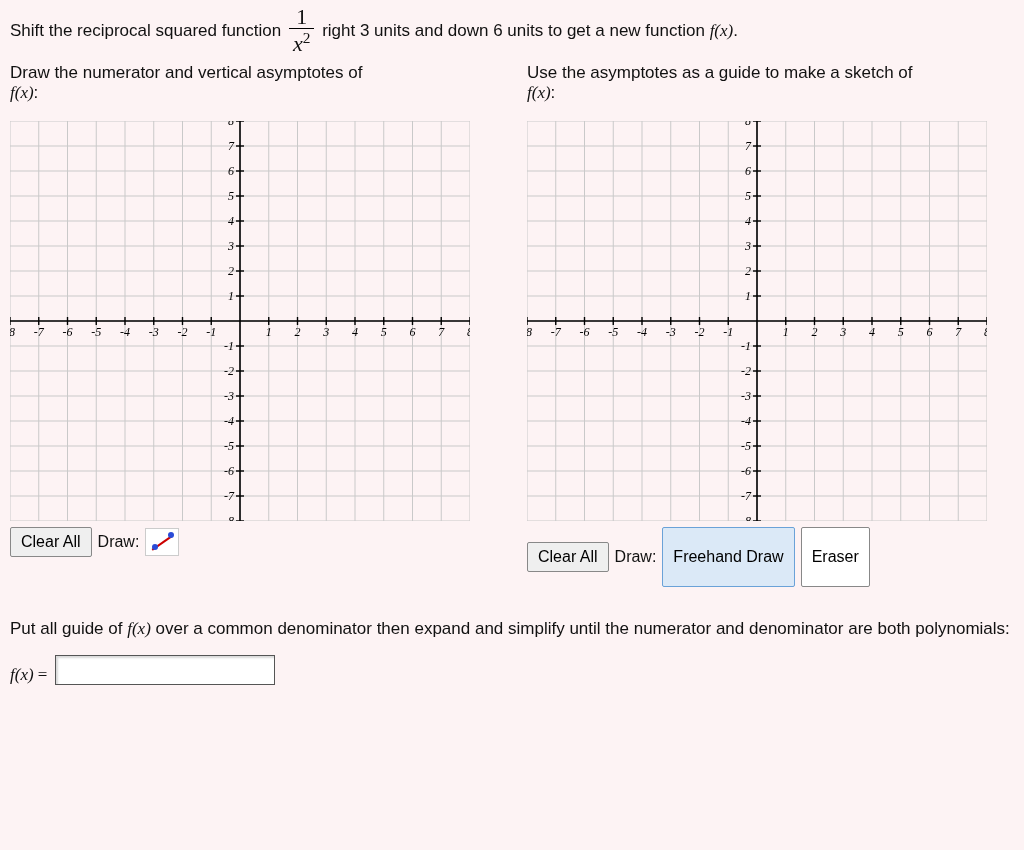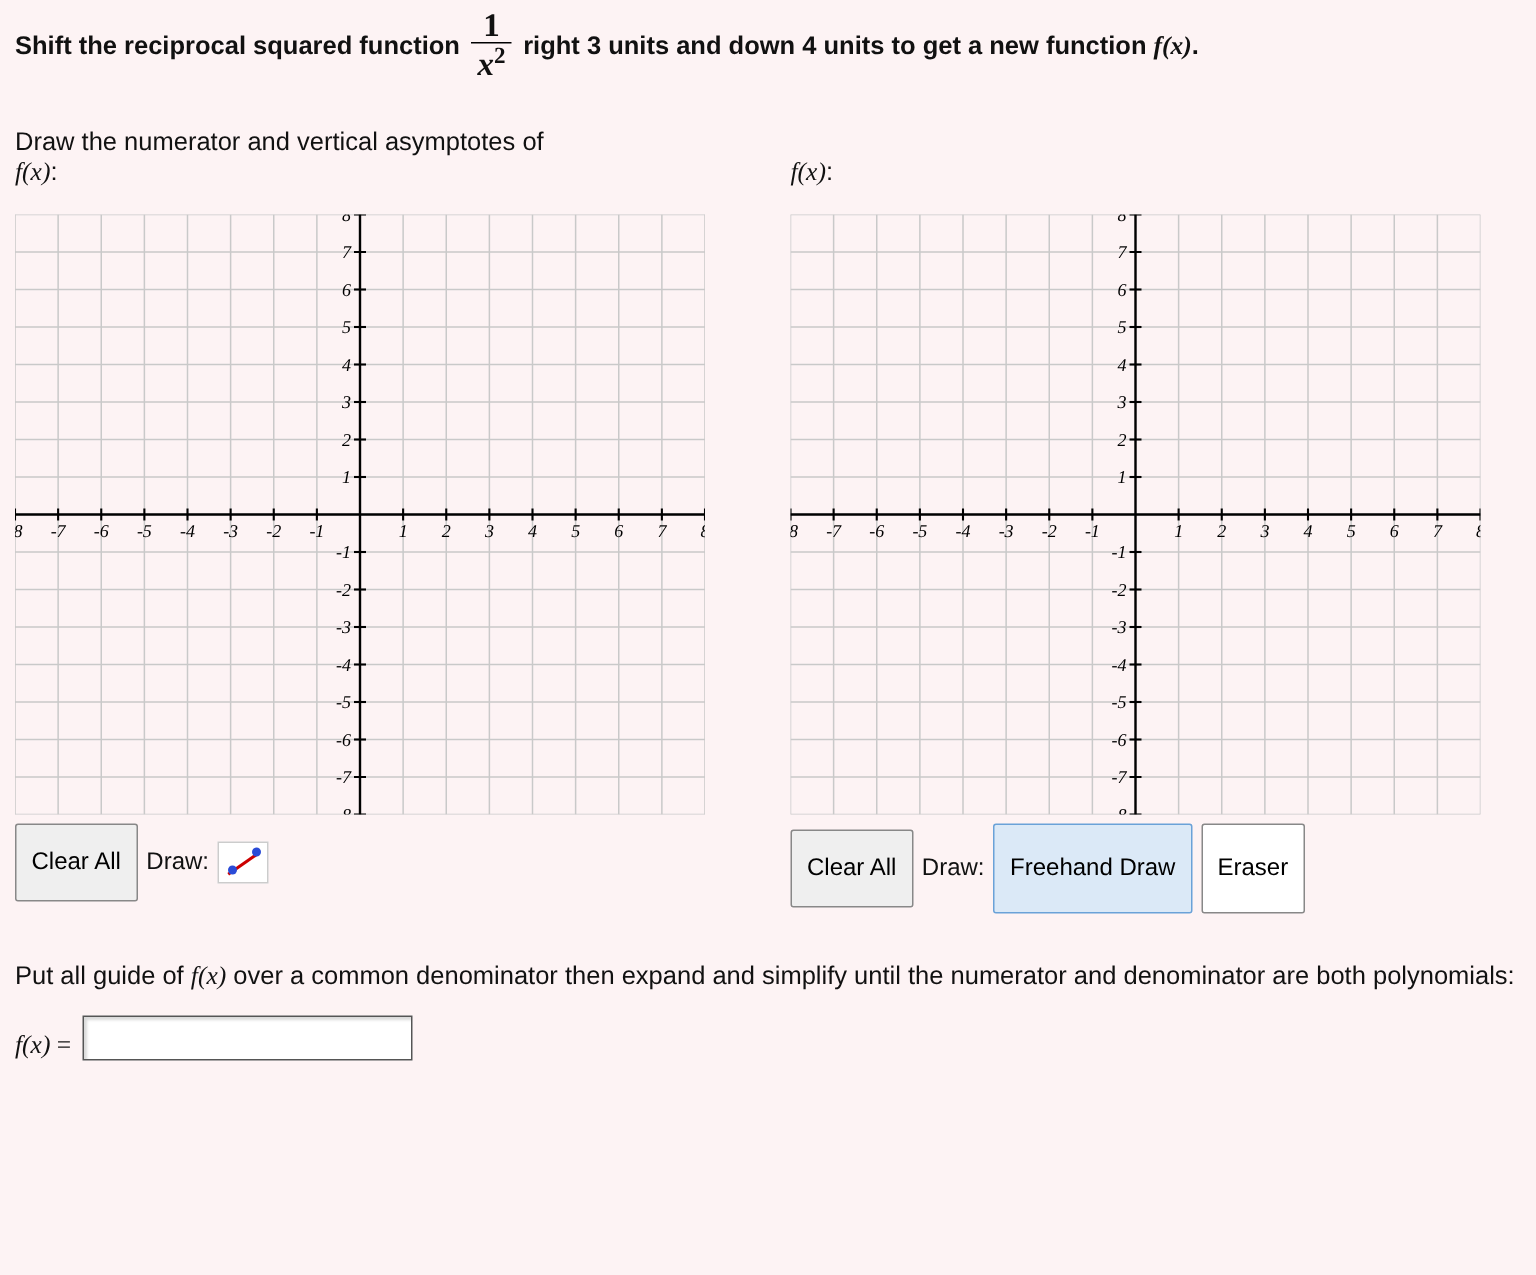--- a/index.html
+++ b/index.html
@@ -6,23 +6,22 @@
   body {
     margin: 0;
     font-family: Verdana, Geneva, sans-serif;
     font-size: 17px;
     color: #111;
     background: #fdf3f4;
     width: 1024px;
     padding: 6px 10px 20px 10px;
   }
   .question-top {
-    margin-bottom: 28px;
+    margin-bottom: 5px;
     line-height: 1.4;
-    font-weight: bold;
   }
   .frac {
     display: inline-block;
     vertical-align: middle;
     text-align: center;
     font-family: 'Times New Roman', serif;
     font-size: 22px;
     margin: 0 3px;
   }
   .frac .num { display:block; padding: 0 4px; border-bottom: 1.5px solid #000; line-height:1; }
@@ -45,21 +44,21 @@
   .toolbar {
     margin-top: 6px;
     display: flex;
     align-items: center;
     gap: 6px;
     font-size: 16px;
   }
   .btn {
     border: 1px solid #888;
     background: #efefef;
-    padding: 16px 10px;
+    padding: 5px 10px;
     font-family: inherit;
     font-size: 16px;
     cursor: pointer;
     border-radius: 2px;
   }
   .tool {
     border: 1px solid #888;
     padding: 20px 10px;
     font-family: inherit;
     font-size: 16px;
@@ -94,21 +93,21 @@
 </style>
 </head>
 <body>
 
 <div class="question-top">
   <span>Shift the reciprocal squared function </span>
   <span class="frac">
     <span class="num">1</span>
     <span class="den"><span class="mathi">x</span><span class="sup mathr">2</span></span>
   </span>
-  <span> right 3 units and down 4 units to get a new function </span>
+  <span> right 3 units and down 6 units to get a new function </span>
   <span class="mathi">f(x)</span><span>.</span>
 </div>
 
 <div class="two-col">
 
   <div class="col">
     <div class="instr">
       <span>Draw the numerator and vertical asymptotes of </span><br>
       <span class="mathi">f(x)</span><span>:</span>
     </div>
@@ -218,21 +217,21 @@
     </div>
     <div class="toolbar">
       <button class="btn">Clear All</button>
       <span>Draw:</span>
       <span class="line-icon"></span>
     </div>
   </div>
 
   <div class="col">
     <div class="instr">
-      <br>
+      <span>Use the asymptotes as a guide to make a sketch of </span><br>
       <span class="mathi">f(x)</span><span>:</span>
     </div>
     <div class="graph-wrap">
       <svg class="grid" viewBox="0 0 460 400">
           <line x1="0" x2="0" y1="0" y2="400" stroke="#c9c9c9" stroke-width="1"></line>
           <line x1="28.75" x2="28.75" y1="0" y2="400" stroke="#c9c9c9" stroke-width="1"></line>
           <line x1="57.5" x2="57.5" y1="0" y2="400" stroke="#c9c9c9" stroke-width="1"></line>
           <line x1="86.25" x2="86.25" y1="0" y2="400" stroke="#c9c9c9" stroke-width="1"></line>
           <line x1="115" x2="115" y1="0" y2="400" stroke="#c9c9c9" stroke-width="1"></line>
           <line x1="143.75" x2="143.75" y1="0" y2="400" stroke="#c9c9c9" stroke-width="1"></line>

